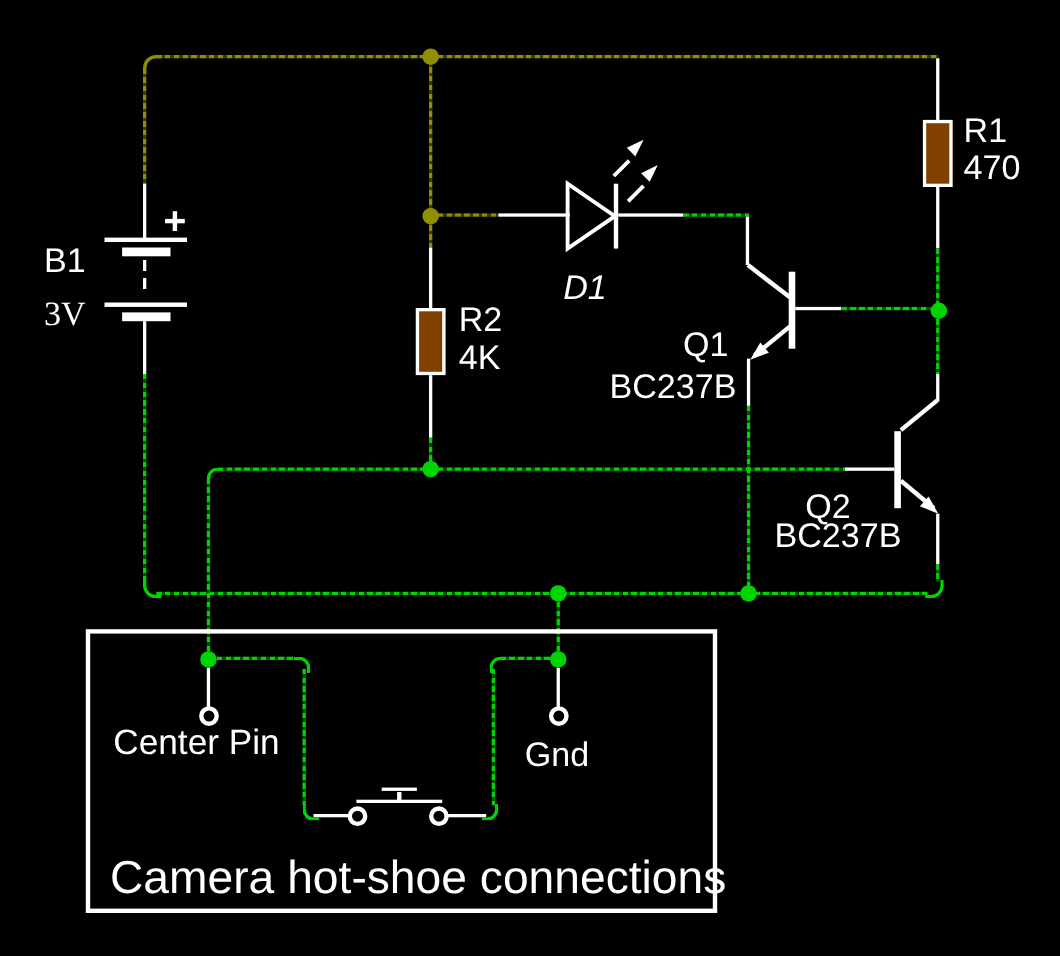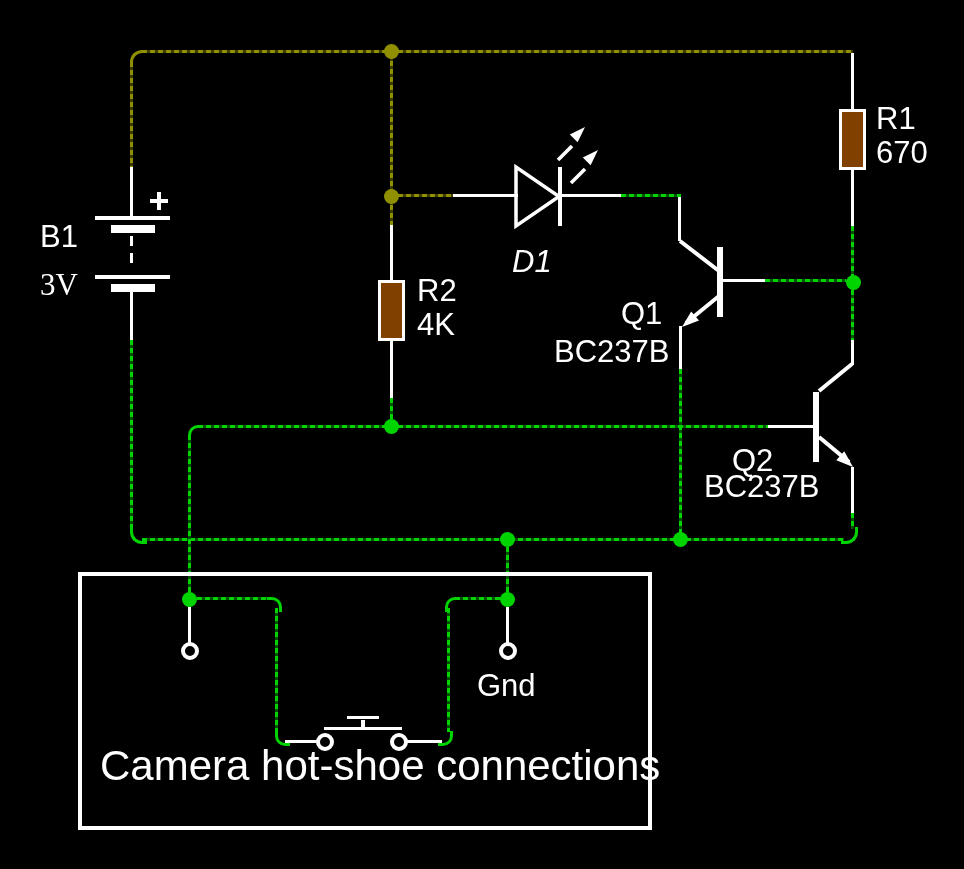--- a/index.html
+++ b/index.html
@@ -112,21 +112,21 @@
   <div class="sol" style="left:111px;top:284px;width:44px;height:8px;"></div>
   <div>
     <div class="sol" style="left:150px;top:199px;width:18px;height:4px;"></div>
     <div class="sol" style="left:157px;top:192px;width:4px;height:18px;"></div>
   </div>
   <div class="lbl" style="left:40px;top:221px;">B1</div>
   <div class="lbl" style="left:40px;top:269px;font-family:Liberation Serif, serif;">3V</div>
 
   <div class="res" style="left:839px;top:109px;"></div>
   <div class="lbl" style="left:876px;top:103px;">R1</div>
-  <div class="lbl" style="left:876px;top:137px;">670</div>
+  <div class="lbl" style="left:876px;top:137px;">470</div>
 
   <div class="res" style="left:378px;top:280px;"></div>
   <div class="lbl" style="left:417px;top:275px;">R2</div>
   <div class="lbl" style="left:417px;top:309px;">4K</div>
 
   <svg style="left:495px;top:110px;" width="140" height="125" viewBox="0 0 140 125">
     <polygon class="wst3" points="21,57 21,116 64,86.5"></polygon>
     <line class="wst" x1="65" y1="57" x2="65" y2="116" stroke-width="5"></line>
     <g>
       <line class="wst3" x1="63" y1="50" x2="77" y2="36"></line>
@@ -152,25 +152,26 @@
     <line class="wst" x1="29" y1="87" x2="59" y2="112"></line>
     <polygon class="wfl" points="63,117 46.3,110.3 54.2,101.3"></polygon>
   </svg>
   <div class="lbl" style="left:732px;top:445px;">Q2</div>
   <div class="lbl" style="left:704px;top:471px;">BC237B</div>
 
   <div class="box" style="left:78px;top:572px;width:574px;height:258px;"></div>
 
   <div class="term" style="left:181px;top:642px;"></div>
   <div class="term" style="left:499px;top:642px;"></div>
+  <div class="lbl" style="left:103px;top:658px;font-size:32px;">Center Pin</div>
   <div class="lbl" style="left:477px;top:670px;">Gnd</div>
 
   <div>
     <div class="term" style="left:316px;top:733px;"></div>
     <div class="term" style="left:390px;top:733px;"></div>
     <div class="sol" style="left:324px;top:727px;width:78px;height:3px;"></div>
     <div class="sol" style="left:361px;top:720px;width:4px;height:8px;"></div>
     <div class="sol" style="left:347px;top:716px;width:32px;height:3px;"></div>
   </div>
 
-  <div class="lbl cap" style="left:100px;top:744px;">Camera hot-shoe connections</div>
+  <div class="lbl cap" style="left:100px;top:776px;">Camera hot-shoe connections</div>
 
 </div>
 
 </body></html>

